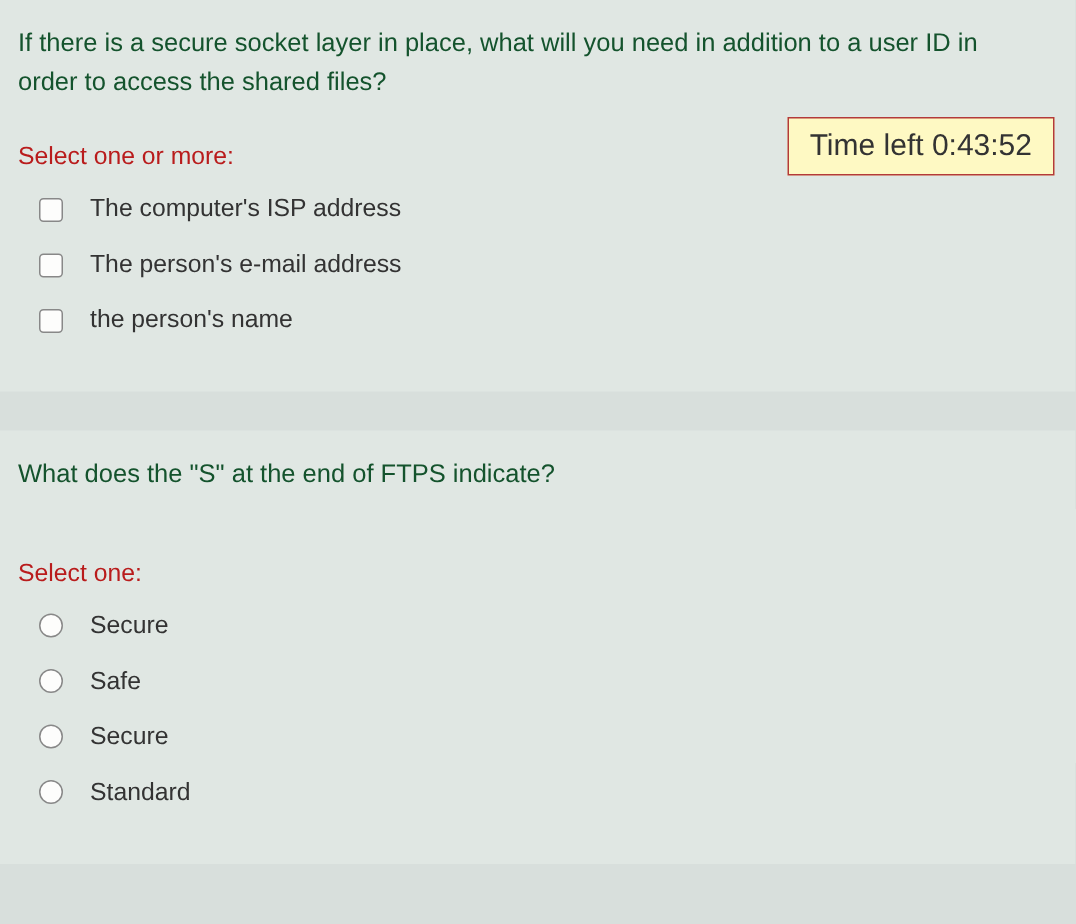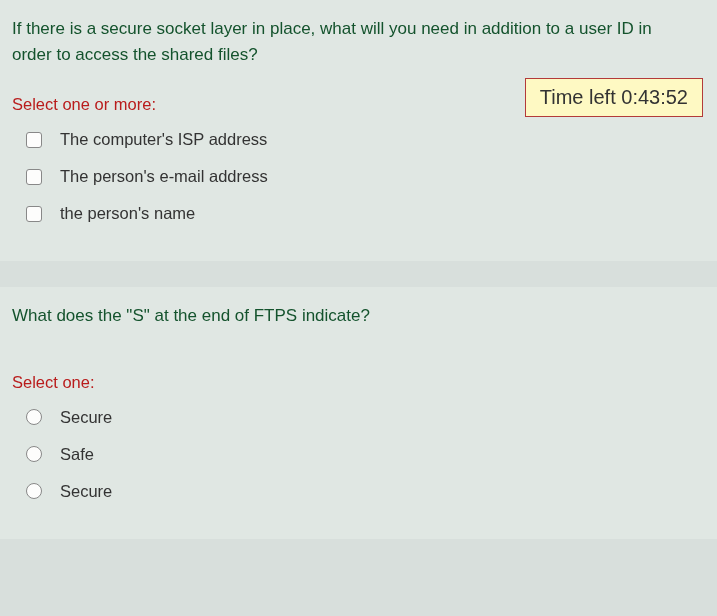--- a/index.html
+++ b/index.html
@@ -110,14 +110,18 @@
       <span class="option-text">Secure</span>
     </div>
     <div class="option-row">
       <div class="radio"></div>
       <span class="option-text">Safe</span>
     </div>
     <div class="option-row">
       <div class="radio"></div>
       <span class="option-text">Secure</span>
     </div>
+    <div class="option-row">
+      <div class="radio"></div>
+      <span class="option-text">Standard</span>
+    </div>
   </div>
 </div>
 
 </body></html>

